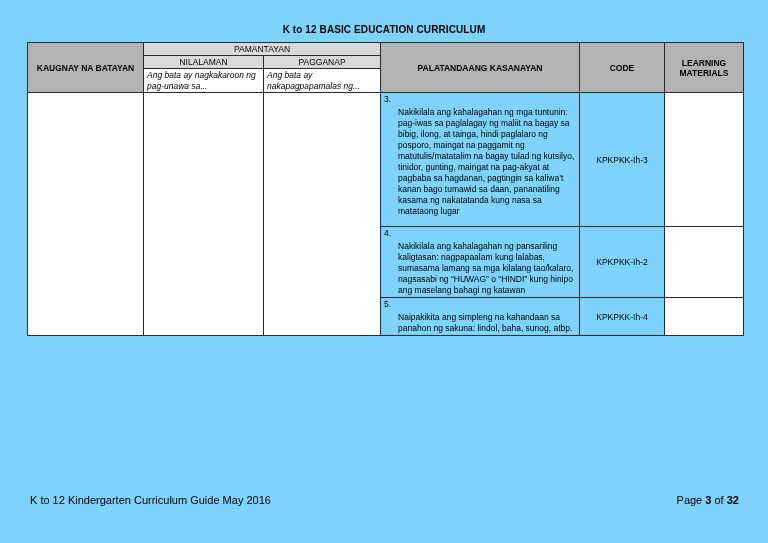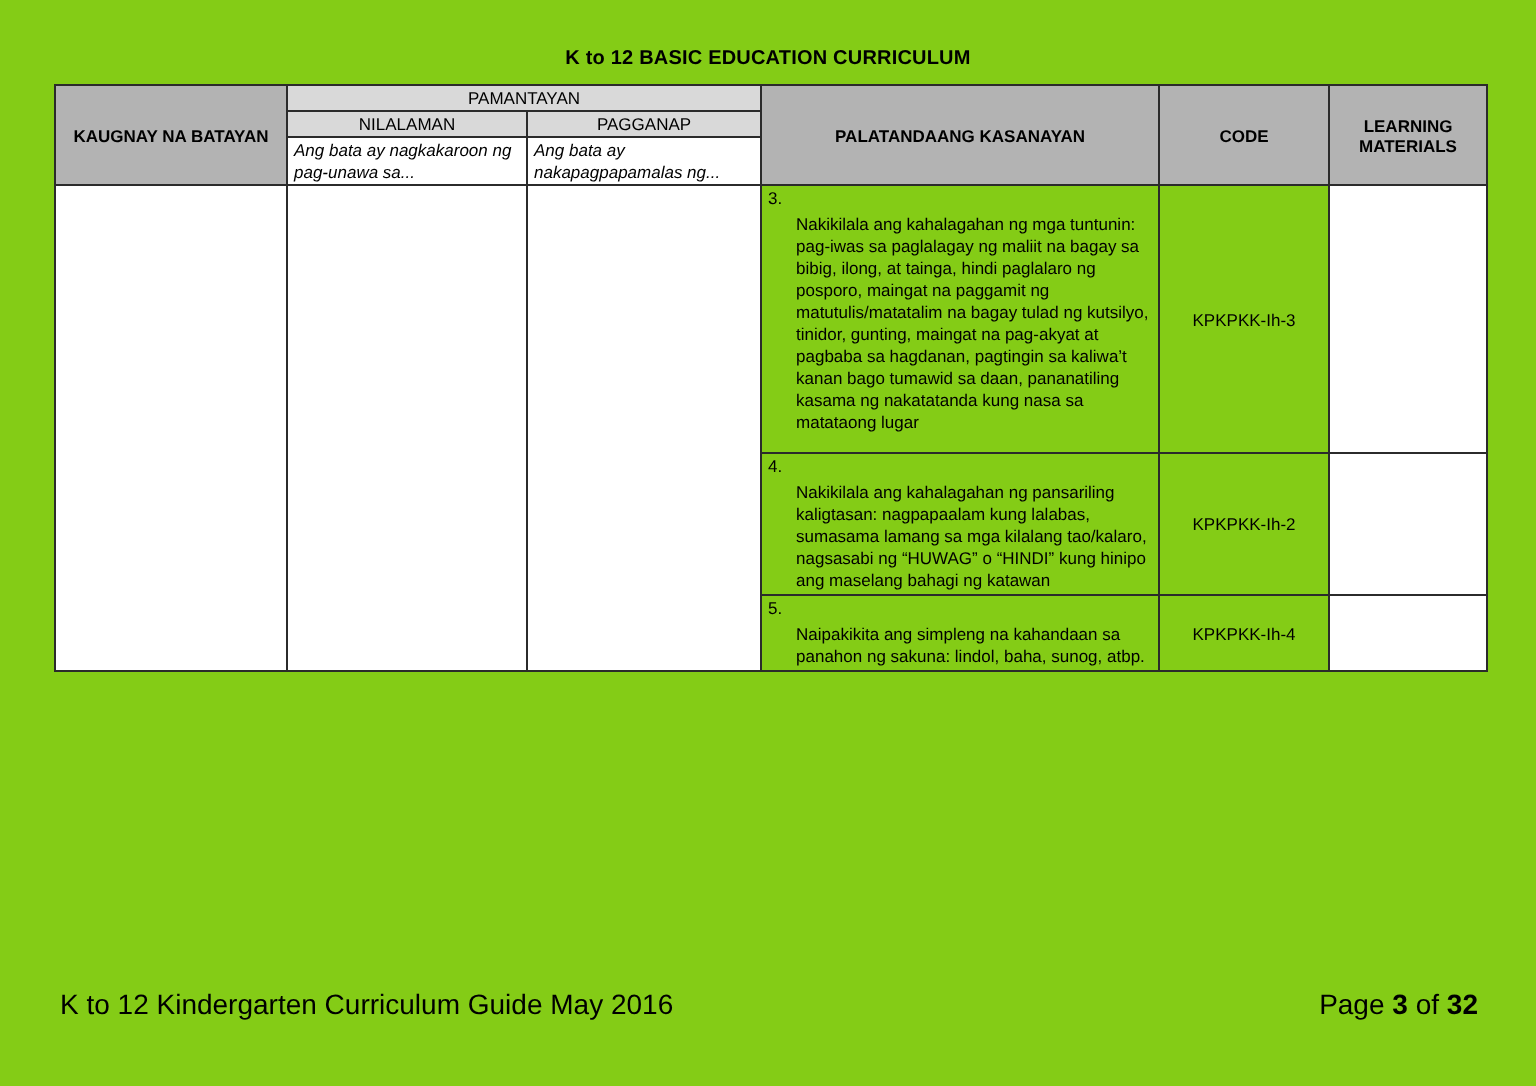--- a/index.html
+++ b/index.html
@@ -6,21 +6,21 @@
     --header-dark: #b3b3b3;
     --header-light: #d9d9d9;
     --border-col: #2b2b2b;
   }
   * { margin: 0; padding: 0; box-sizing: border-box; }
   html, body { background: #e9e9e9; }
   .page {
     position: relative;
     width: 768px;
     height: 543px;
-    background: #84cc16;
+    background: #7dd3fc;
     font-family: "Liberation Sans", "DejaVu Sans", sans-serif;
     color: #000;
     overflow: hidden;
   }
   .doc-title {
     position: absolute;
     top: 24px;
     left: 0;
     width: 100%;
     text-align: center;
@@ -83,21 +83,21 @@
     font-size: 9px;
   }
   td.materials-cell { background: #ffffff; }
   .footer {
     position: absolute;
     top: 494px;
     left: 30px;
     right: 29px;
     display: flex;
     justify-content: space-between;
-    font-size: 14px;
+    font-size: 11px;
   }
   .footer .bold { font-weight: bold; }
 </style>
 </head>
 <body>
 
 <div class="page">
 
   <div class="doc-title">K to 12 BASIC EDUCATION CURRICULUM</div>
 

